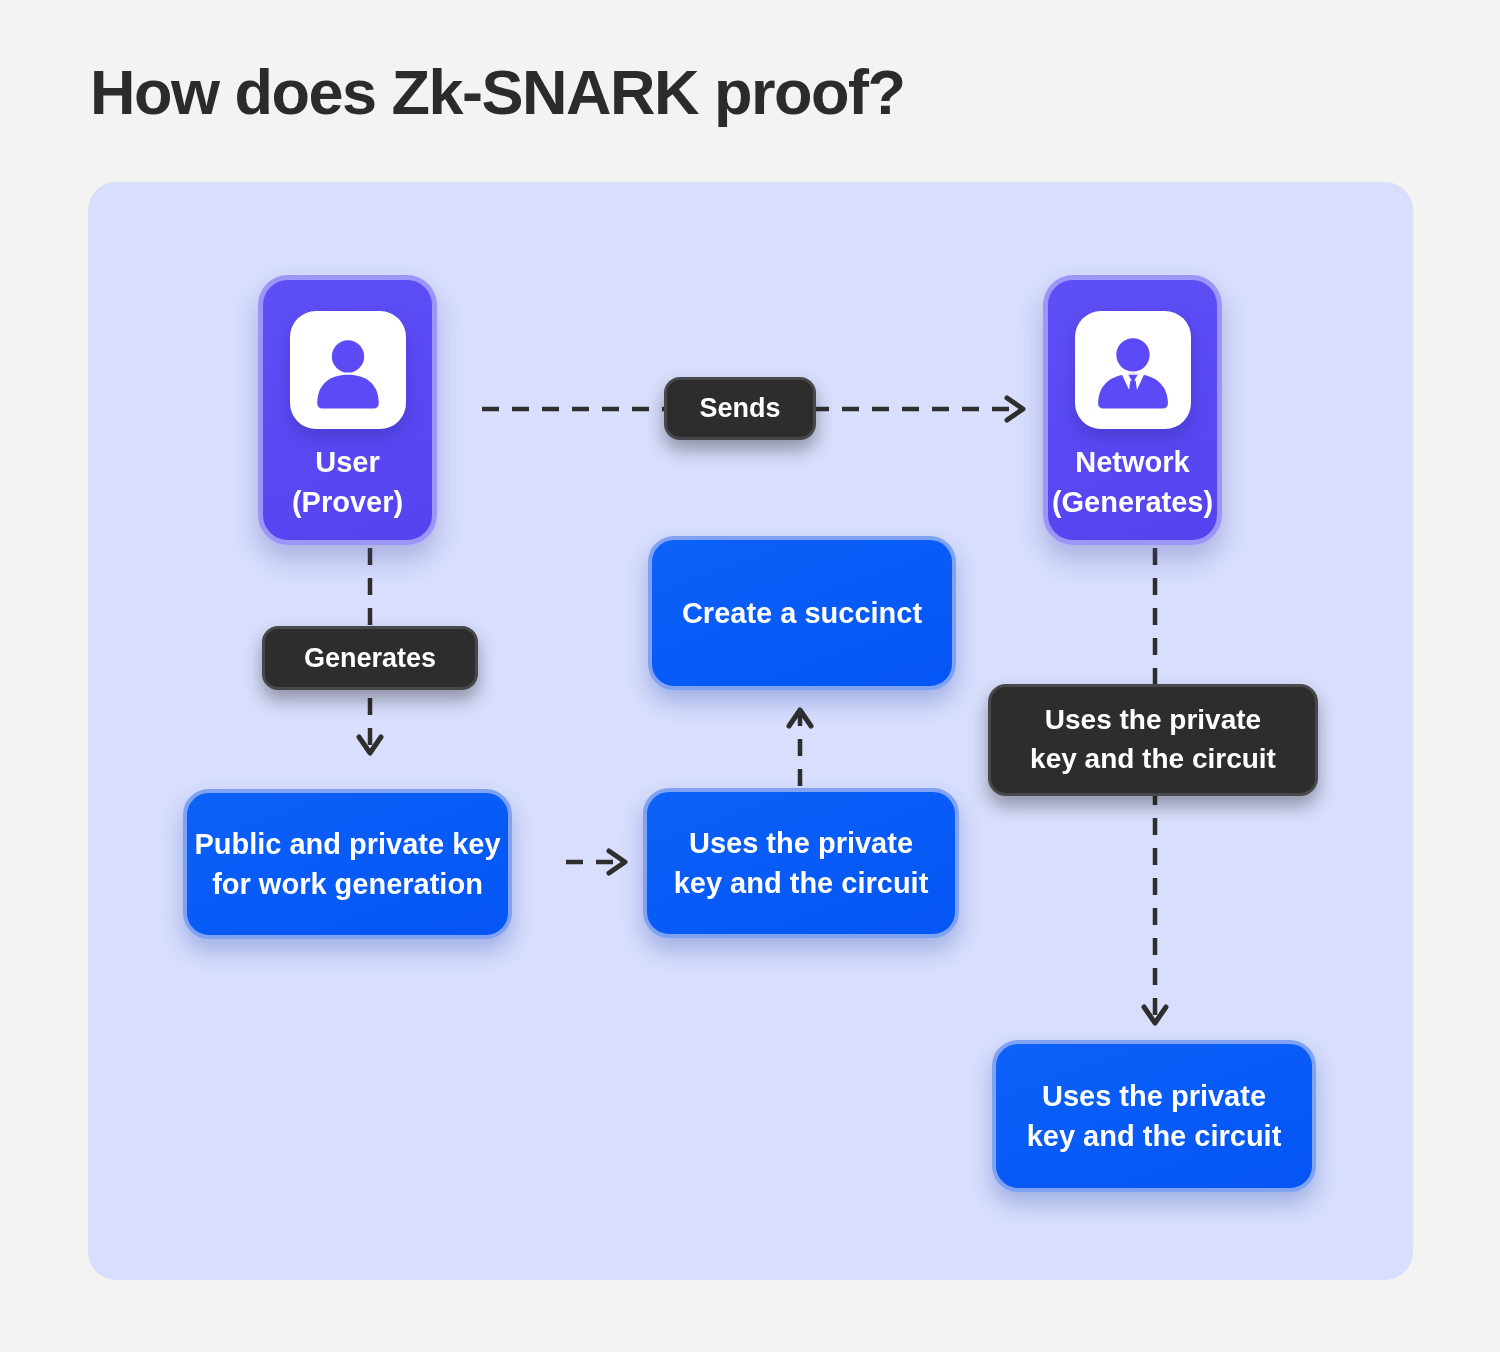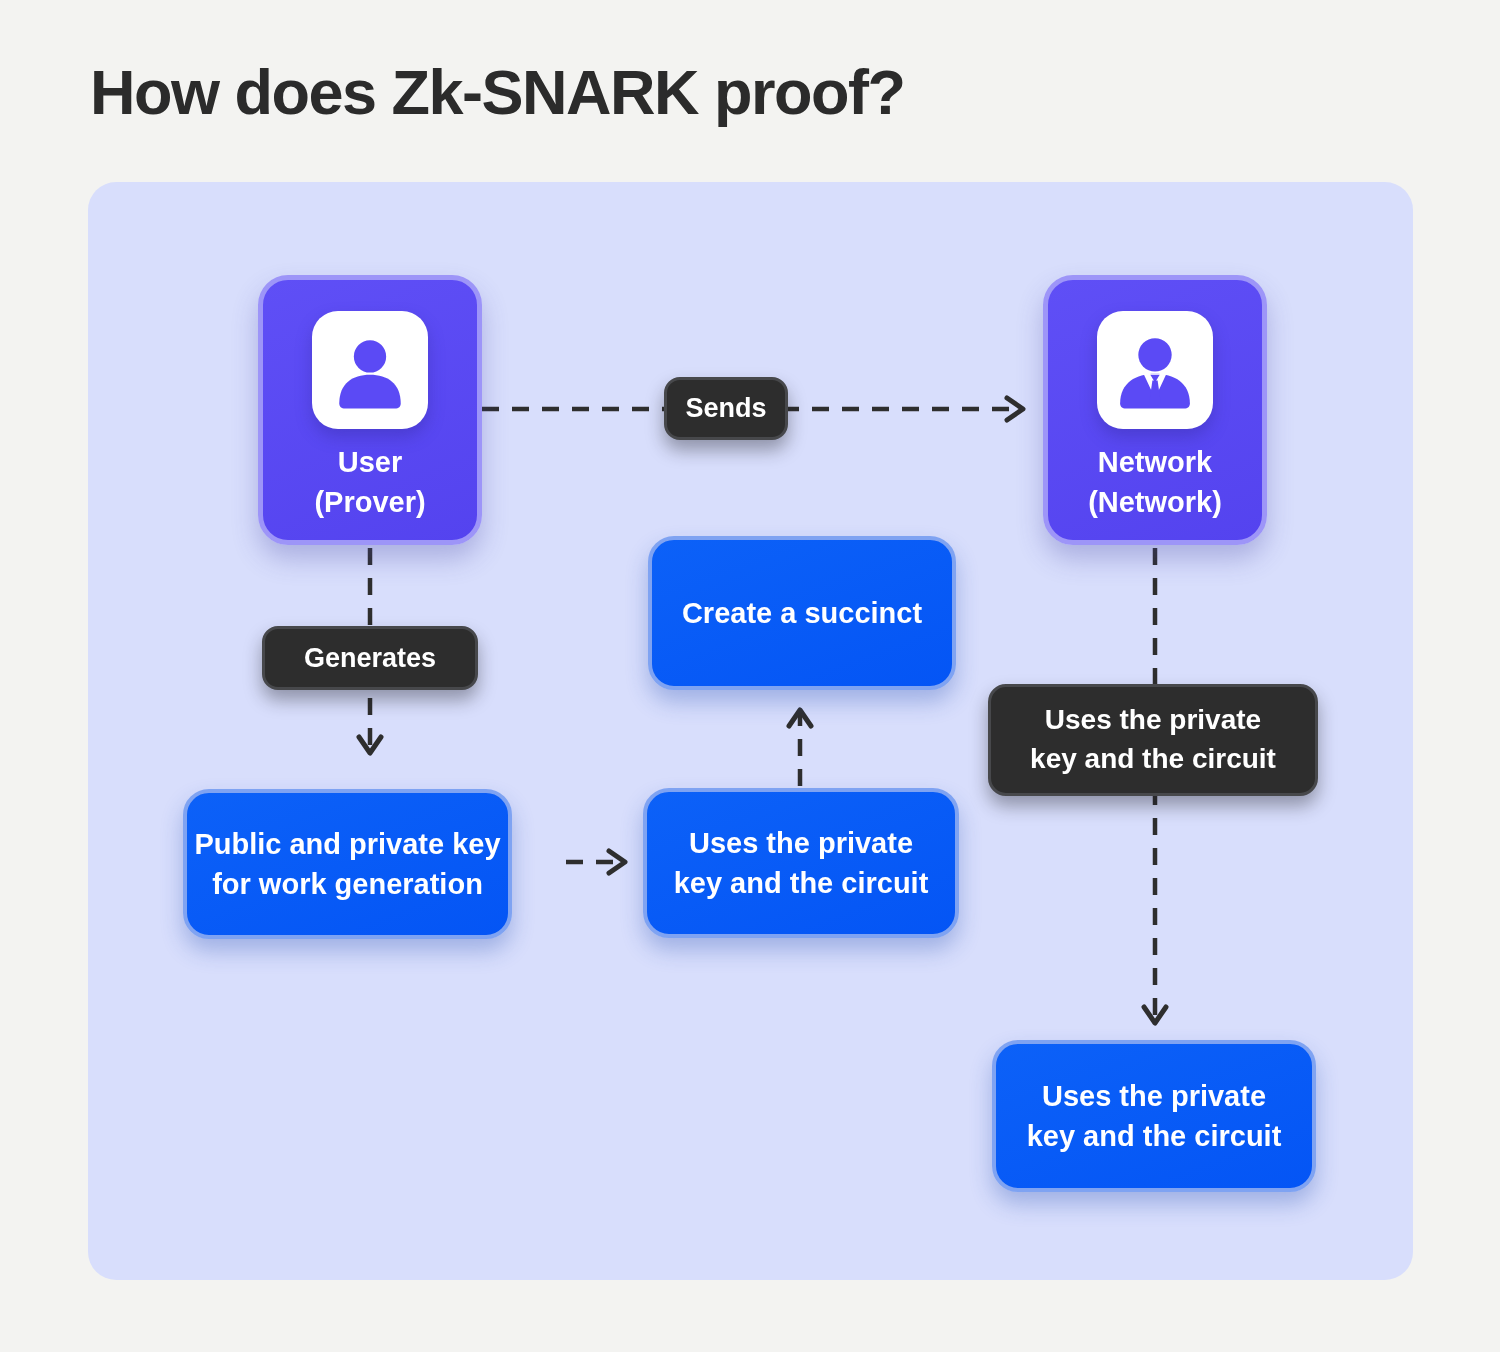--- a/index.html
+++ b/index.html
@@ -34,21 +34,21 @@
   .connectors {
     position: absolute;
     left: 0; top: 0;
     width: 1500px;
     height: 1352px;
     z-index: 1;
     pointer-events: none;
   }
   .card {
     position: absolute;
-    width: 224px;
+    width: 179px;
     height: 270px;
     background: linear-gradient(160deg, #5f4ff6 0%, #5443ef 100%);
     border: 5px solid #9d95f8;
     border-radius: 30px;
     z-index: 2;
     display: flex;
     flex-direction: column;
     align-items: center;
     box-shadow: 0 14px 26px rgba(70, 70, 165, 0.30);
   }
@@ -82,21 +82,21 @@
     border-radius: 16px;
     color: #ffffff;
     font-weight: 700;
     display: flex;
     align-items: center;
     justify-content: center;
     text-align: center;
     z-index: 3;
     box-shadow: 0 10px 18px rgba(25, 25, 35, 0.38);
   }
-  .pill.sends     { left: 664px; top: 377px; width: 124px; height: 63px; font-size: 27px; }
+  .pill.sends     { left: 664px; top: 377px; width: 152px; height: 63px; font-size: 27px; }
   .pill.generates { left: 262px; top: 626px; width: 216px; height: 64px; font-size: 27px; }
   .pill.uses-dark {
     left: 988px; top: 684px; width: 330px; height: 112px;
     font-size: 28px; line-height: 1.38; border-radius: 18px;
   }
   .pill .lines span { display: block; }
   .bluebox {
     position: absolute;
     background: linear-gradient(160deg, #0c61f8 0%, #0455f5 100%);
     border: 4px solid #7fa3f2;
@@ -162,21 +162,21 @@
         <circle cx="48" cy="33.5" r="16" fill="#5b4af5"></circle>
         <path d="M14.5 80 C14.5 60 30 51.5 48 51.5 C66 51.5 81.5 60 81.5 80
                  C81.5 83.5 79.5 85 76 85 L20 85 C16.5 85 14.5 83.5 14.5 80 Z" fill="#5b4af5"></path>
         <polygon points="37,51.5 59,51.5 48,75" fill="#ffffff"></polygon>
         <polygon points="43.5,52.5 52.5,52.5 48,60" fill="#5b4af5"></polygon>
         <polygon points="45.5,58 50.5,58 53.5,79 48,84.5 42.5,79" fill="#5b4af5"></polygon>
       </svg>
     </div>
     <div class="card-label">
       <span>Network</span>
-      <span>(Network)</span>
+      <span>(Generates)</span>
     </div>
   </div>
 
   <div class="pill sends">
     <span>Sends</span>
   </div>
 
   <div class="pill generates">
     <span>Generates</span>
   </div>

